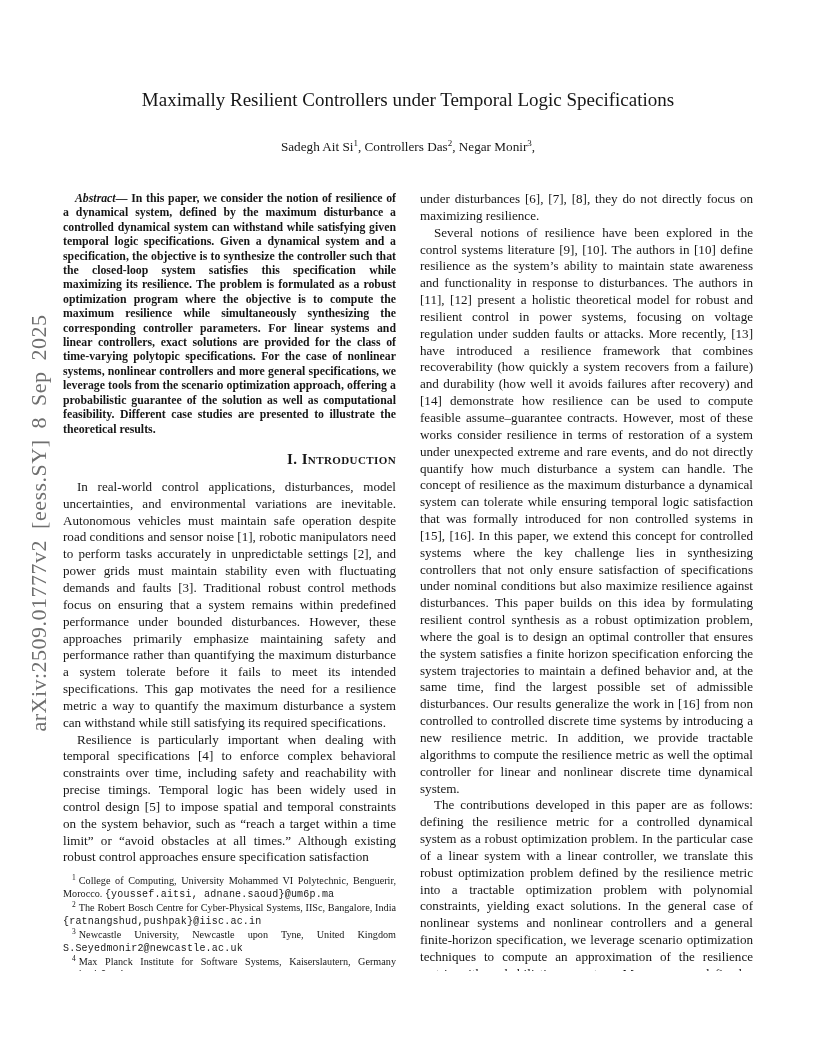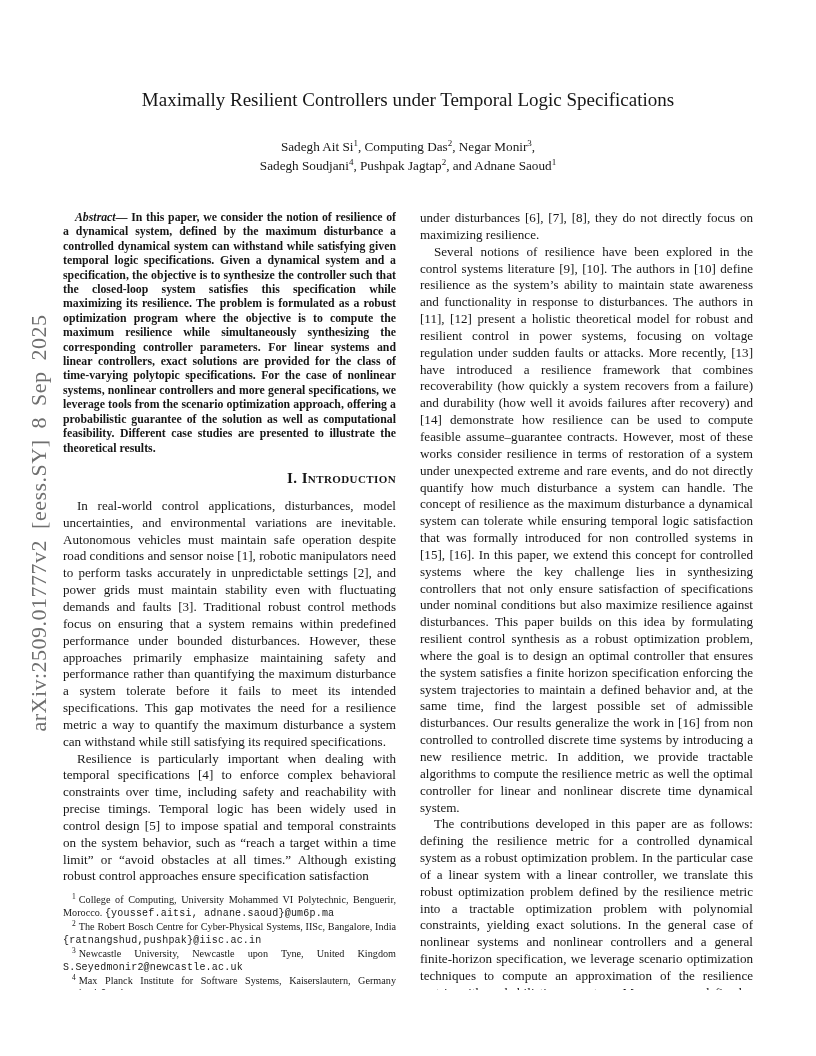--- a/index.html
+++ b/index.html
@@ -102,22 +102,21 @@
 
 <div class="page">
 
   <div class="watermark">arXiv:2509.01777v2 [eess.SY] 8 Sep 2025</div>
 
   <div class="content">
 
     <h1 class="title">Maximally Resilient Controllers under Temporal Logic Specifications</h1>
 
     <div class="authors">
-      <div class="authors-line"><span>Sadegh Ait Si</span><sup>1</sup><span>, </span><span>Computing Das</span><sup>2</sup><span>, </span><span>Negar Monir</span><sup>3</sup><span>,</span></div>
-      <div class="authors-line"><span>Sadegh Soudjani</span><sup>4</sup><span>, </span><span>Pushpak Jagtap</span><sup>2</sup><span>, and </span><span>Adnane Saoud</span><sup>1</sup><span></span></div>
+      <div class="authors-line"><span>Sadegh Ait Si</span><sup>1</sup><span>, </span><span>Controllers Das</span><sup>2</sup><span>, </span><span>Negar Monir</span><sup>3</sup><span>,</span></div>
     </div>
 
     <div class="columns">
 
       <div class="column">
         <p class="abstract"><span class="abstract-label">Abstract— </span><span>In this paper, we consider the notion of resilience of a dynamical system, defined by the maximum disturbance a controlled dynamical system can withstand while satisfying given temporal logic specifications. Given a dynamical system and a specification, the objective is to synthesize the controller such that the closed-loop system satisfies this specification while maximizing its resilience. The problem is formulated as a robust optimization program where the objective is to compute the maximum resilience while simultaneously synthesizing the corresponding controller parameters. For linear systems and linear controllers, exact solutions are provided for the class of time-varying polytopic specifications. For the case of nonlinear systems, nonlinear controllers and more general specifications, we leverage tools from the scenario optimization approach, offering a probabilistic guarantee of the solution as well as computational feasibility. Different case studies are presented to illustrate the theoretical results.</span></p>
 
         <h2 class="section-heading">I. Introduction</h2>
 
         <p class="body-par indent">In real-world control applications, disturbances, model uncertainties, and environmental variations are inevitable. Autonomous vehicles must maintain safe operation despite road conditions and sensor noise [1], robotic manipulators need to perform tasks accurately in unpredictable settings [2], and power grids must maintain stability even with fluctuating demands and faults [3]. Traditional robust control methods focus on ensuring that a system remains within predefined performance under bounded disturbances. However, these approaches primarily emphasize maintaining safety and performance rather than quantifying the maximum disturbance a system tolerate before it fails to meet its intended specifications. This gap motivates the need for a resilience metric a way to quantify the maximum disturbance a system can withstand while still satisfying its required specifications.</p>

